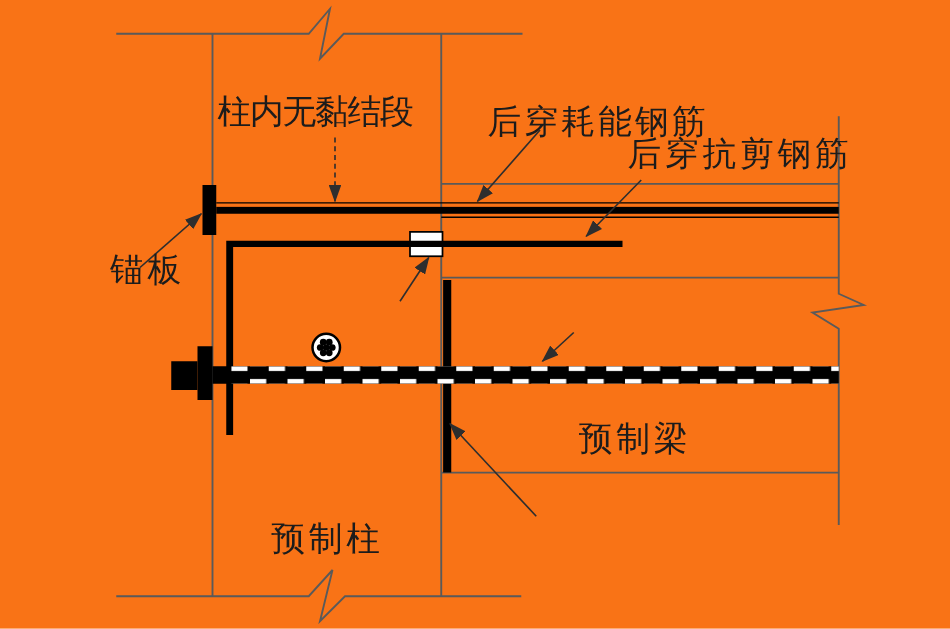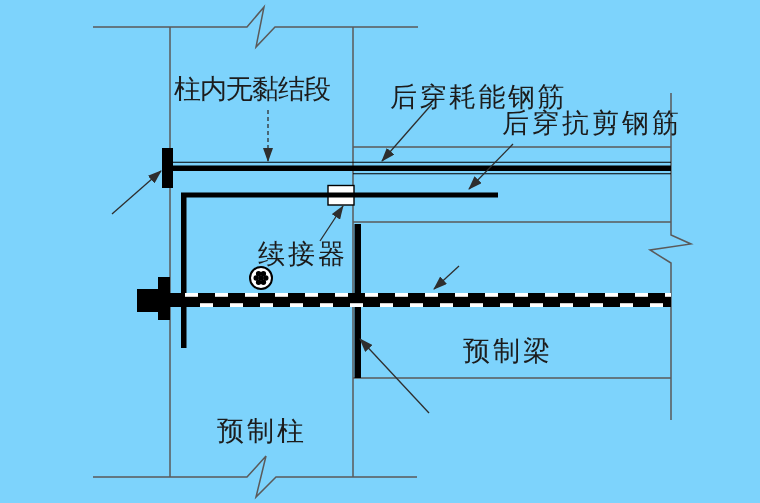--- a/index.html
+++ b/index.html
@@ -1,17 +1,17 @@
 <!DOCTYPE html>
 <html><head>
 <meta charset="utf-8">
 <style>
   html,body{margin:0;padding:0;background:#fff;}
   #stage{
-    position:relative;width:760px;height:503px;background:#7dd3fc;overflow:hidden;
+    position:relative;width:760px;height:503px;background:#f97316;overflow:hidden;
     font-family:"Liberation Serif","DejaVu Serif",serif;
   }
   #drawing{position:absolute;left:0;top:0;}
   .lbl{
     position:absolute;color:#1c1c1c;font-size:27px;line-height:1.05;
     white-space:nowrap;letter-spacing:3px;
   }
   .lbl.tight{letter-spacing:-1px;}
   .lbl.mid{letter-spacing:2.5px;}
 </style>
@@ -80,22 +80,22 @@
     <line x1="459" y1="266" x2="434" y2="289" stroke="#2e2e2e" stroke-width="1.3" marker-end="url(#arrow)"></line>
     <line x1="429" y1="413" x2="360" y2="339" stroke="#2e2e2e" stroke-width="1.3" marker-end="url(#arrow)"></line>
   </svg>
 
   <div class="lbl tight" style="left:174px;top:75px;">柱内无黏结段</div>
 
   <div class="lbl mid" style="left:390px;top:65px;margin-top:18px;">后穿耗能钢筋</div>
 
   <div class="lbl" style="left:479px;top:109px;margin-left:23px;">后穿抗剪钢筋</div>
 
+  <div class="lbl" style="left:88px;top:202px;">锚板</div>
 
-  <div class="lbl" style="left:258px;top:240px;">续接器</div>
 
 
 
   <div class="lbl" style="left:463px;top:337px;">预制梁</div>
 
 
   <div class="lbl" style="left:217px;top:417px;">预制柱</div>
 </div>
 
 </body></html>

